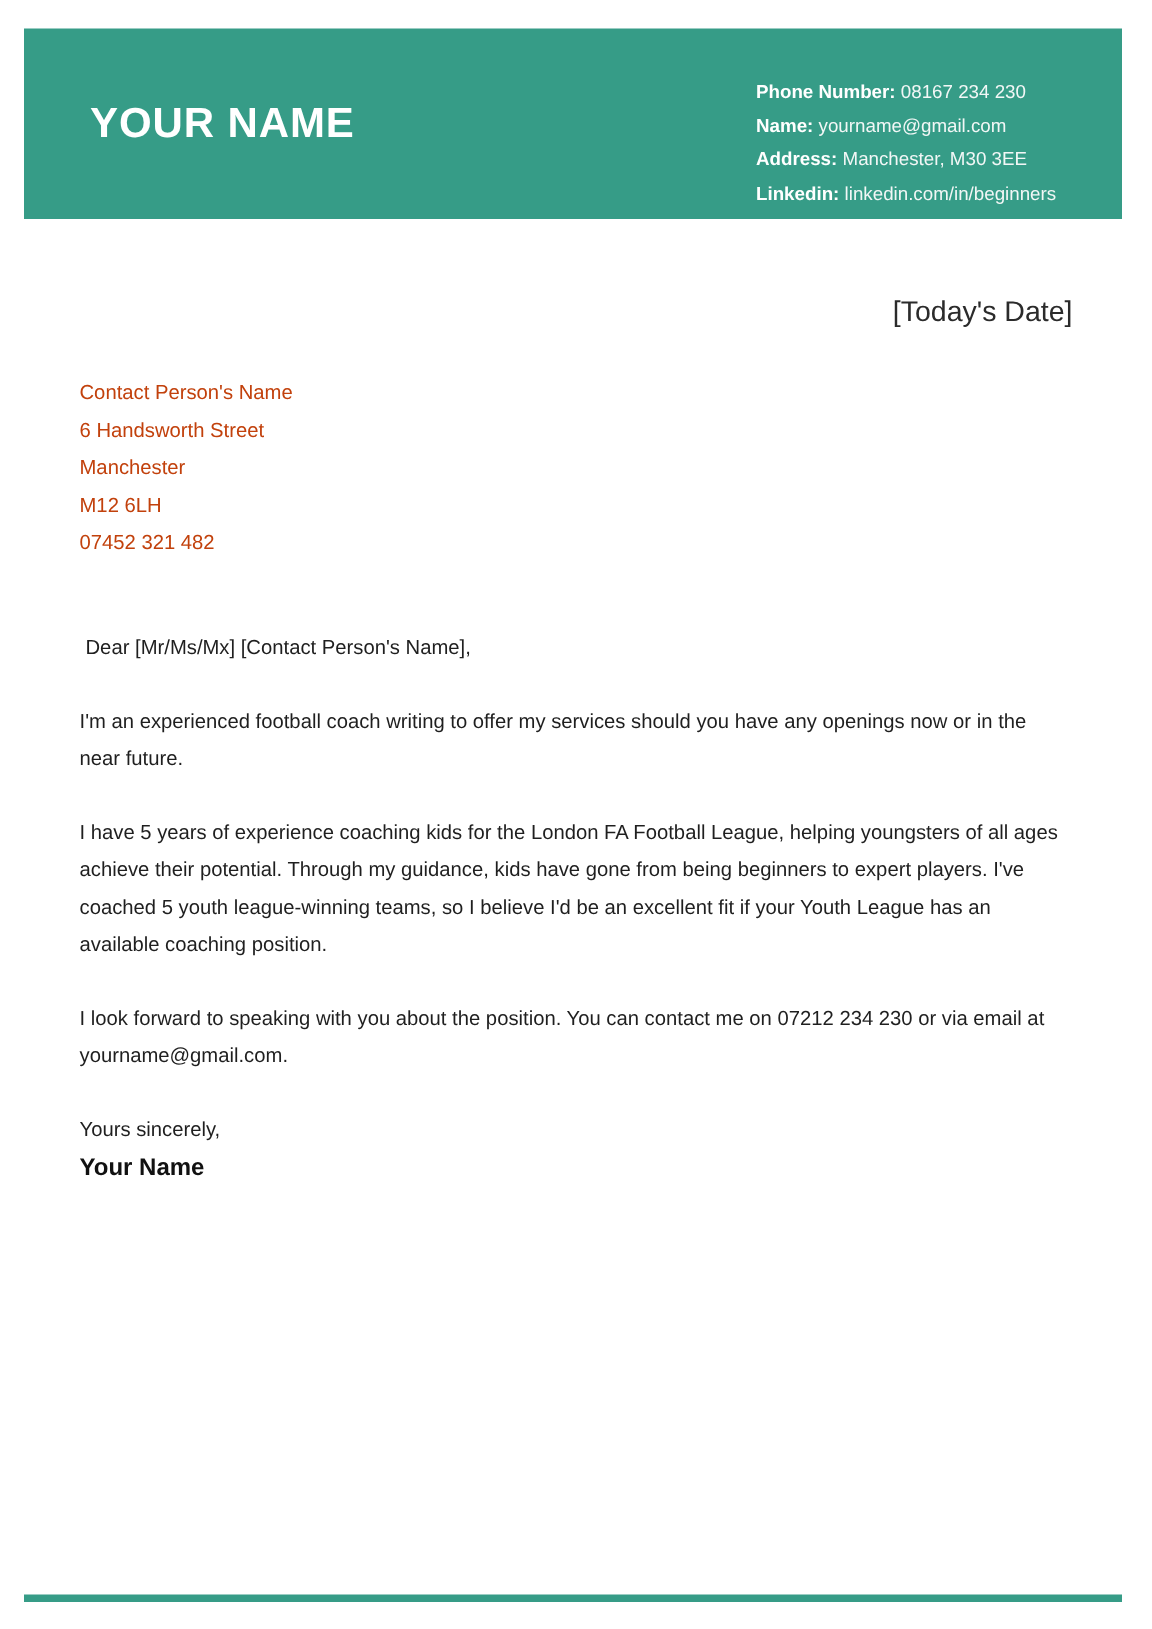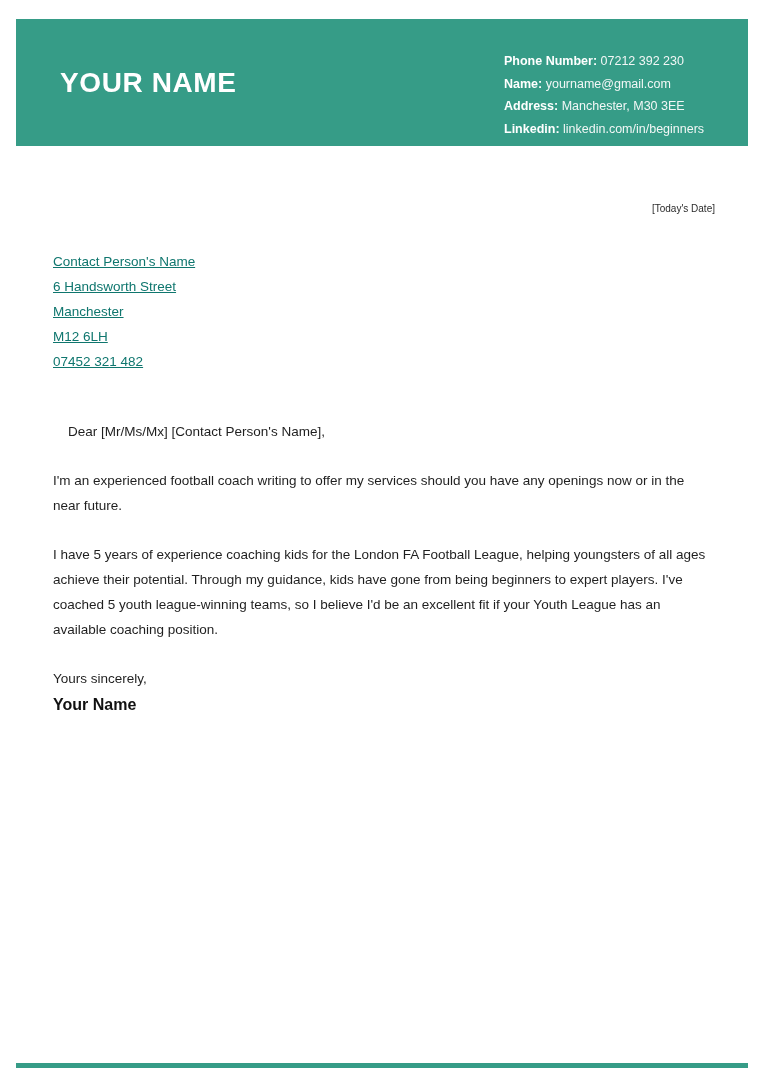--- a/index.html
+++ b/index.html
@@ -67,50 +67,49 @@
   .contact-value {
     font-weight: normal;
     color: #f2f7f6;
   }
 
   
   .date-line {
     position: absolute;
     right: 53px;
     top: 199px;
-    font-size: 10px;
+    font-size: 19px;
     color: #2b2b2b;
     line-height: 20px;
     white-space: nowrap;
     text-align: center;
   }
 
   .recipient {
     position: absolute;
     left: 53px;
     top: 249px;
     font-size: 13.5px;
-    color: #0f766e;
+    color: #c2410c;
     line-height: 25px;
-    text-decoration: underline;
   }
   .recipient div { white-space: nowrap; }
 
   .letter {
     position: absolute;
     left: 53px;
     top: 419px;
     width: 654px;
     font-size: 13.5px;
     color: #1f1f1f;
     line-height: 25px;
   }
 
   .salutation {
-    margin: 0 0 24px 15px;
+    margin: 0 0 24px 4px;
   }
 
   .para {
     margin: 0 0 24px 0;
     text-align: left;
   }
 
   .closing {
     margin: 0 0 3px 0;
   }
@@ -137,21 +136,21 @@
 <body>
 
 <div class="page">
 
   <div class="header">
     <div class="header-name">YOUR NAME</div>
 
     <div class="header-contacts">
       <div class="contact-line">
         <span class="contact-label">Phone Number:</span>
-        <span class="contact-value">07212 392 230</span>
+        <span class="contact-value">08167 234 230</span>
       </div>
       <div class="contact-line">
         <span class="contact-label">Name:</span>
         <span class="contact-value">yourname@gmail.com</span>
       </div>
       <div class="contact-line">
         <span class="contact-label">Address:</span>
         <span class="contact-value">Manchester, M30 3EE</span>
       </div>
       <div class="contact-line">
@@ -168,19 +167,20 @@
     <div>6 Handsworth Street</div>
     <div>Manchester</div>
     <div>M12 6LH</div>
     <div>07452 321 482</div>
   </div>
 
   <div class="letter">
     <p class="salutation">Dear [Mr/Ms/Mx] [Contact Person's Name],</p>
     <p class="para">I'm an experienced football coach writing to offer my services should you have any openings now or in the near future.</p>
     <p class="para">I have 5 years of experience coaching kids for the London FA Football League, helping youngsters of all ages achieve their potential. Through my guidance, kids have gone from being beginners to expert players. I've coached 5 youth league-winning teams, so I believe I'd be an excellent fit if your Youth League has an available coaching position.</p>
+    <p class="para">I look forward to speaking with you about the position. You can contact me on 07212 234 230 or via email at yourname@gmail.com.</p>
     <p class="closing">Yours sincerely,</p>
     <p class="signature-name">Your Name</p>
   </div>
 
   <div class="footer-rule"></div>
 
 </div>
 
 </body></html>

